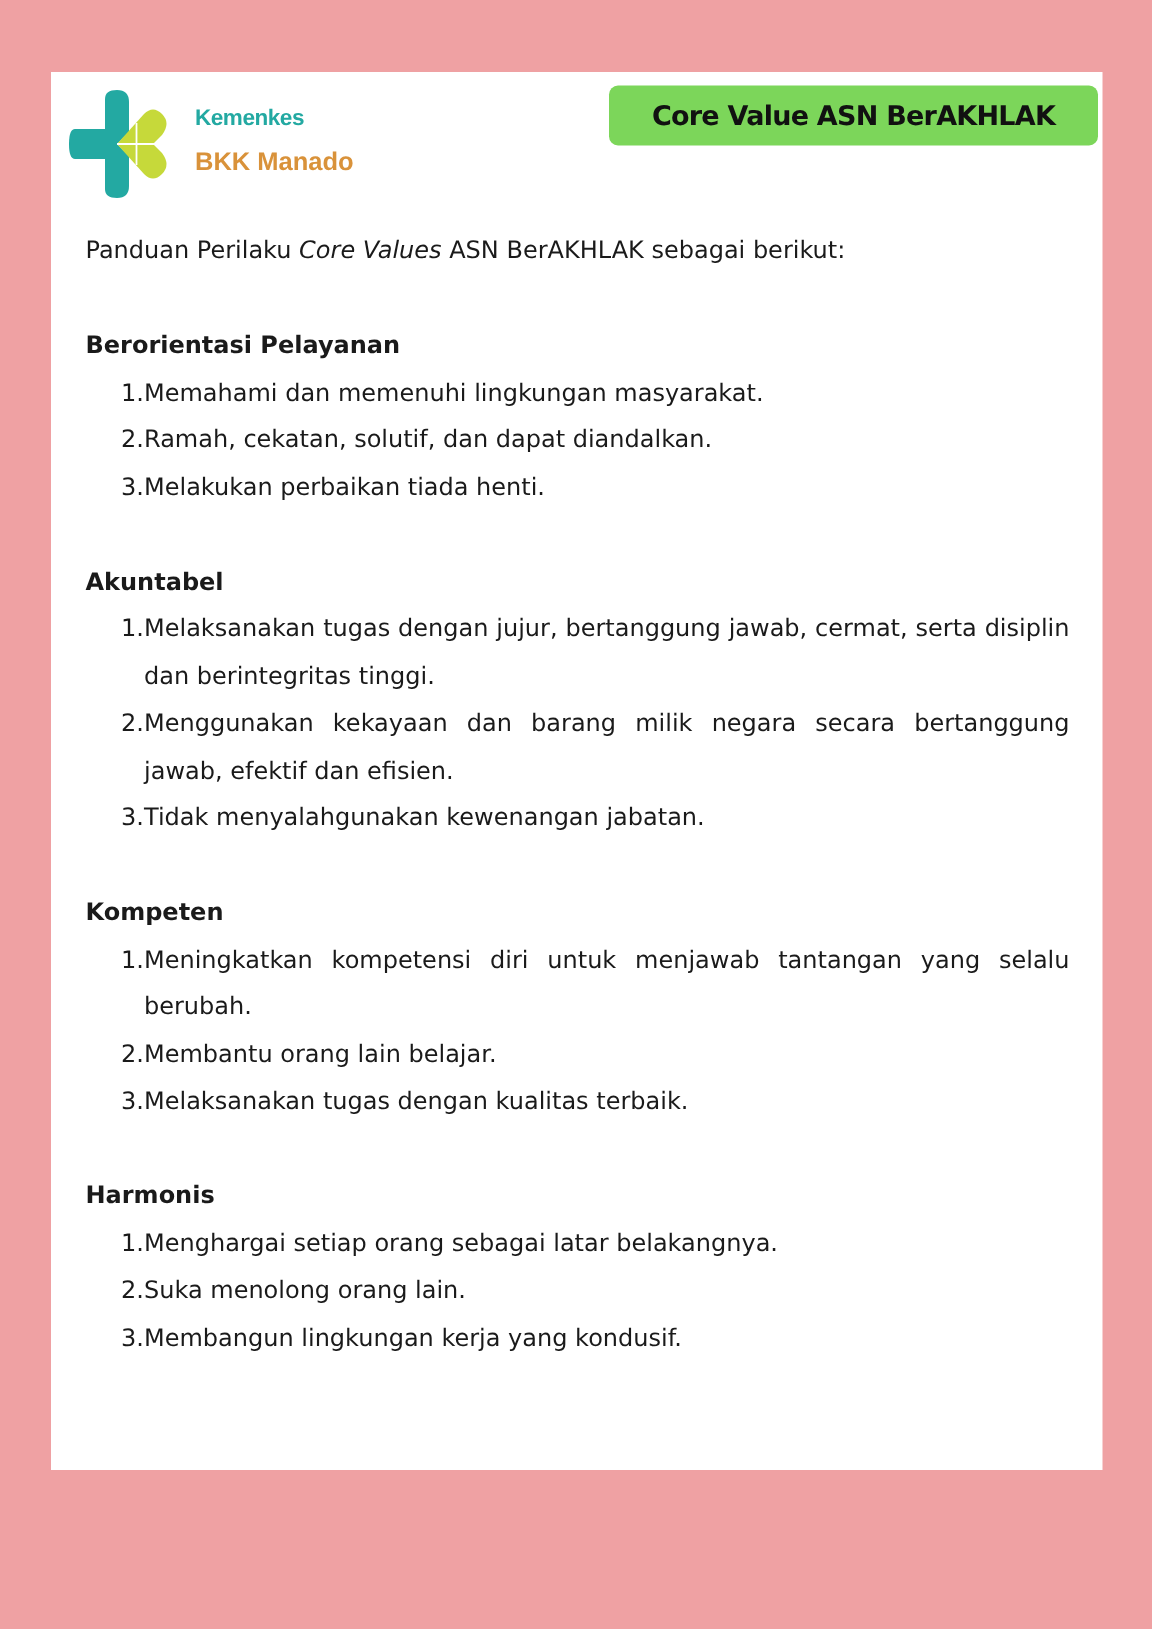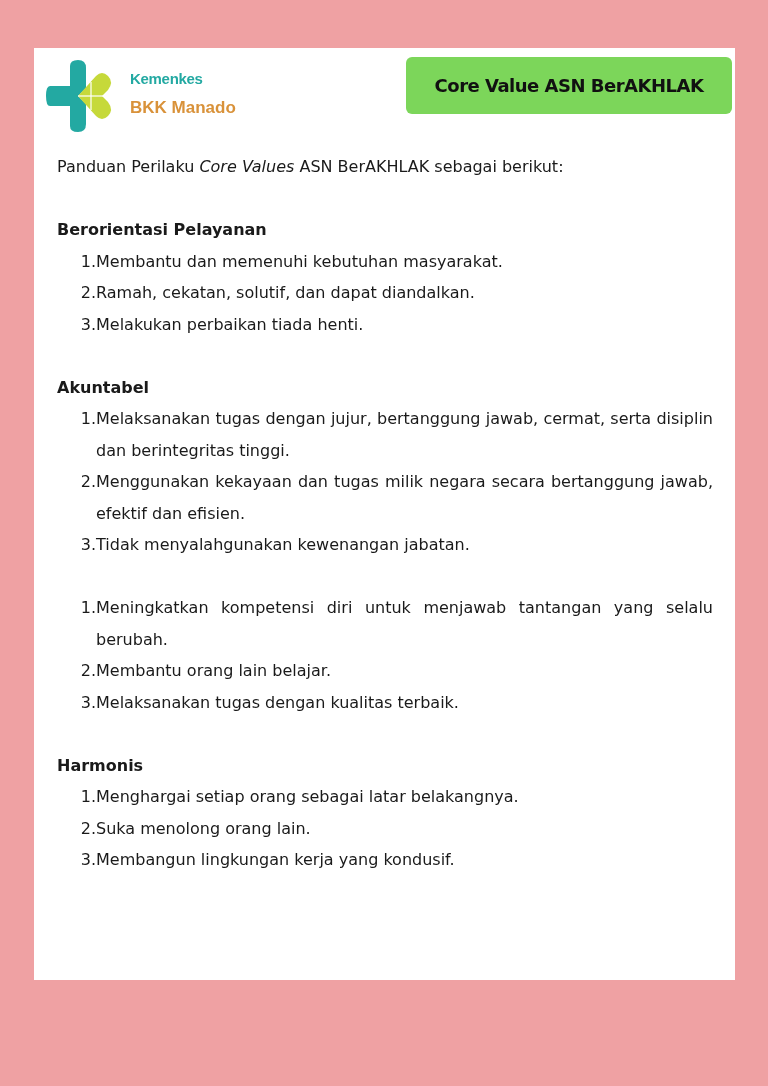--- a/index.html
+++ b/index.html
@@ -27,21 +27,21 @@
       font-size: 15px; font-weight: bold; color: #23A9A2;
       letter-spacing: -0.3px;
     }
     .logo-text-2 {
       position: absolute; left: 86px; top: 40px;
       font-size: 17px; font-weight: bold; color: #D9923A; text-align: center;
     }
     .badge {
       position: absolute;
       left: 372px; top: 9px;
-      width: 326px; height: 57px;
+      width: 326px; height: 40px;
       background: #7CD65A;
       border-radius: 6px;
       display: flex; align-items: center; justify-content: center;
       font-family: "DejaVu Sans", sans-serif;
       font-weight: bold; font-size: 18px; color: #111;
       letter-spacing: -0.5px;
     }
     .content {
       position: absolute;
       left: 23px; top: 103px;
@@ -88,21 +88,21 @@
   <div class="badge">Core Value ASN BerAKHLAK</div>
 
   <div class="content">
     <p class="intro"><span>Panduan Perilaku </span><em>Core Values</em><span> ASN BerAKHLAK sebagai berikut:</span></p>
 
     <div class="section">
       <p class="section-title">Berorientasi Pelayanan</p>
       <ol>
         <li>
             <span class="num"><span class="num-inner">1.</span></span>
-            <span class="txt">Membantu dan memenuhi kebutuhan masyarakat.</span>
+            <span class="txt">Memahami dan memenuhi lingkungan masyarakat.</span>
           </li>
         <li>
             <span class="num"><span class="num-inner">2.</span></span>
             <span class="txt">Ramah, cekatan, solutif, dan dapat diandalkan.</span>
           </li>
         <li>
             <span class="num"><span class="num-inner">3.</span></span>
             <span class="txt">Melakukan perbaikan tiada henti.</span>
           </li>
       </ol>
@@ -110,30 +110,31 @@
 
     <div class="section">
       <p class="section-title">Akuntabel</p>
       <ol>
         <li>
             <span class="num"><span class="num-inner">1.</span></span>
             <span class="txt">Melaksanakan tugas dengan jujur, bertanggung jawab, cermat, serta disiplin dan berintegritas tinggi.</span>
           </li>
         <li>
             <span class="num"><span class="num-inner">2.</span></span>
-            <span class="txt">Menggunakan kekayaan dan tugas milik negara secara bertanggung jawab, efektif dan efisien.</span>
+            <span class="txt">Menggunakan kekayaan dan barang milik negara secara bertanggung jawab, efektif dan efisien.</span>
           </li>
         <li>
             <span class="num"><span class="num-inner">3.</span></span>
             <span class="txt">Tidak menyalahgunakan kewenangan jabatan.</span>
           </li>
       </ol>
     </div>
 
     <div class="section">
+      <p class="section-title">Kompeten</p>
       <ol>
         <li>
             <span class="num"><span class="num-inner">1.</span></span>
             <span class="txt">Meningkatkan kompetensi diri untuk menjawab tantangan yang selalu berubah.</span>
           </li>
         <li>
             <span class="num"><span class="num-inner">2.</span></span>
             <span class="txt">Membantu orang lain belajar.</span>
           </li>
         <li>

